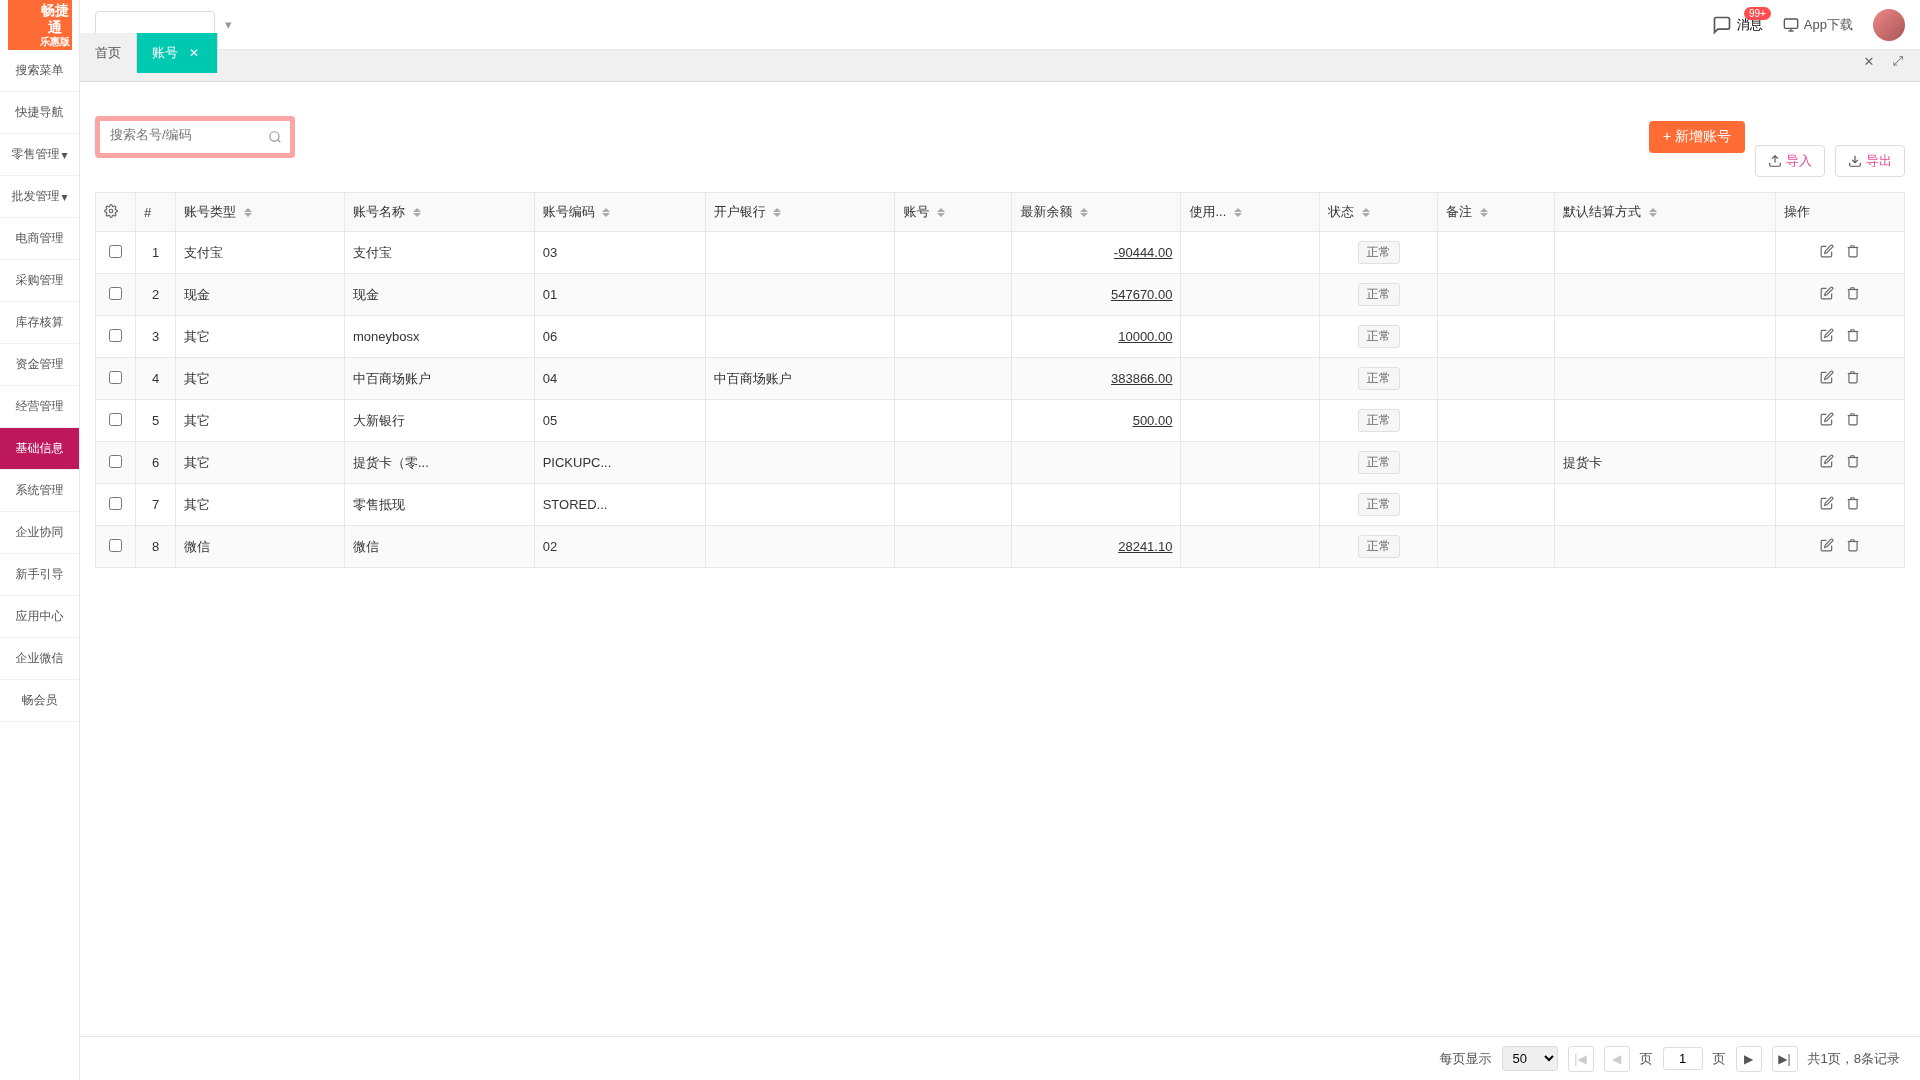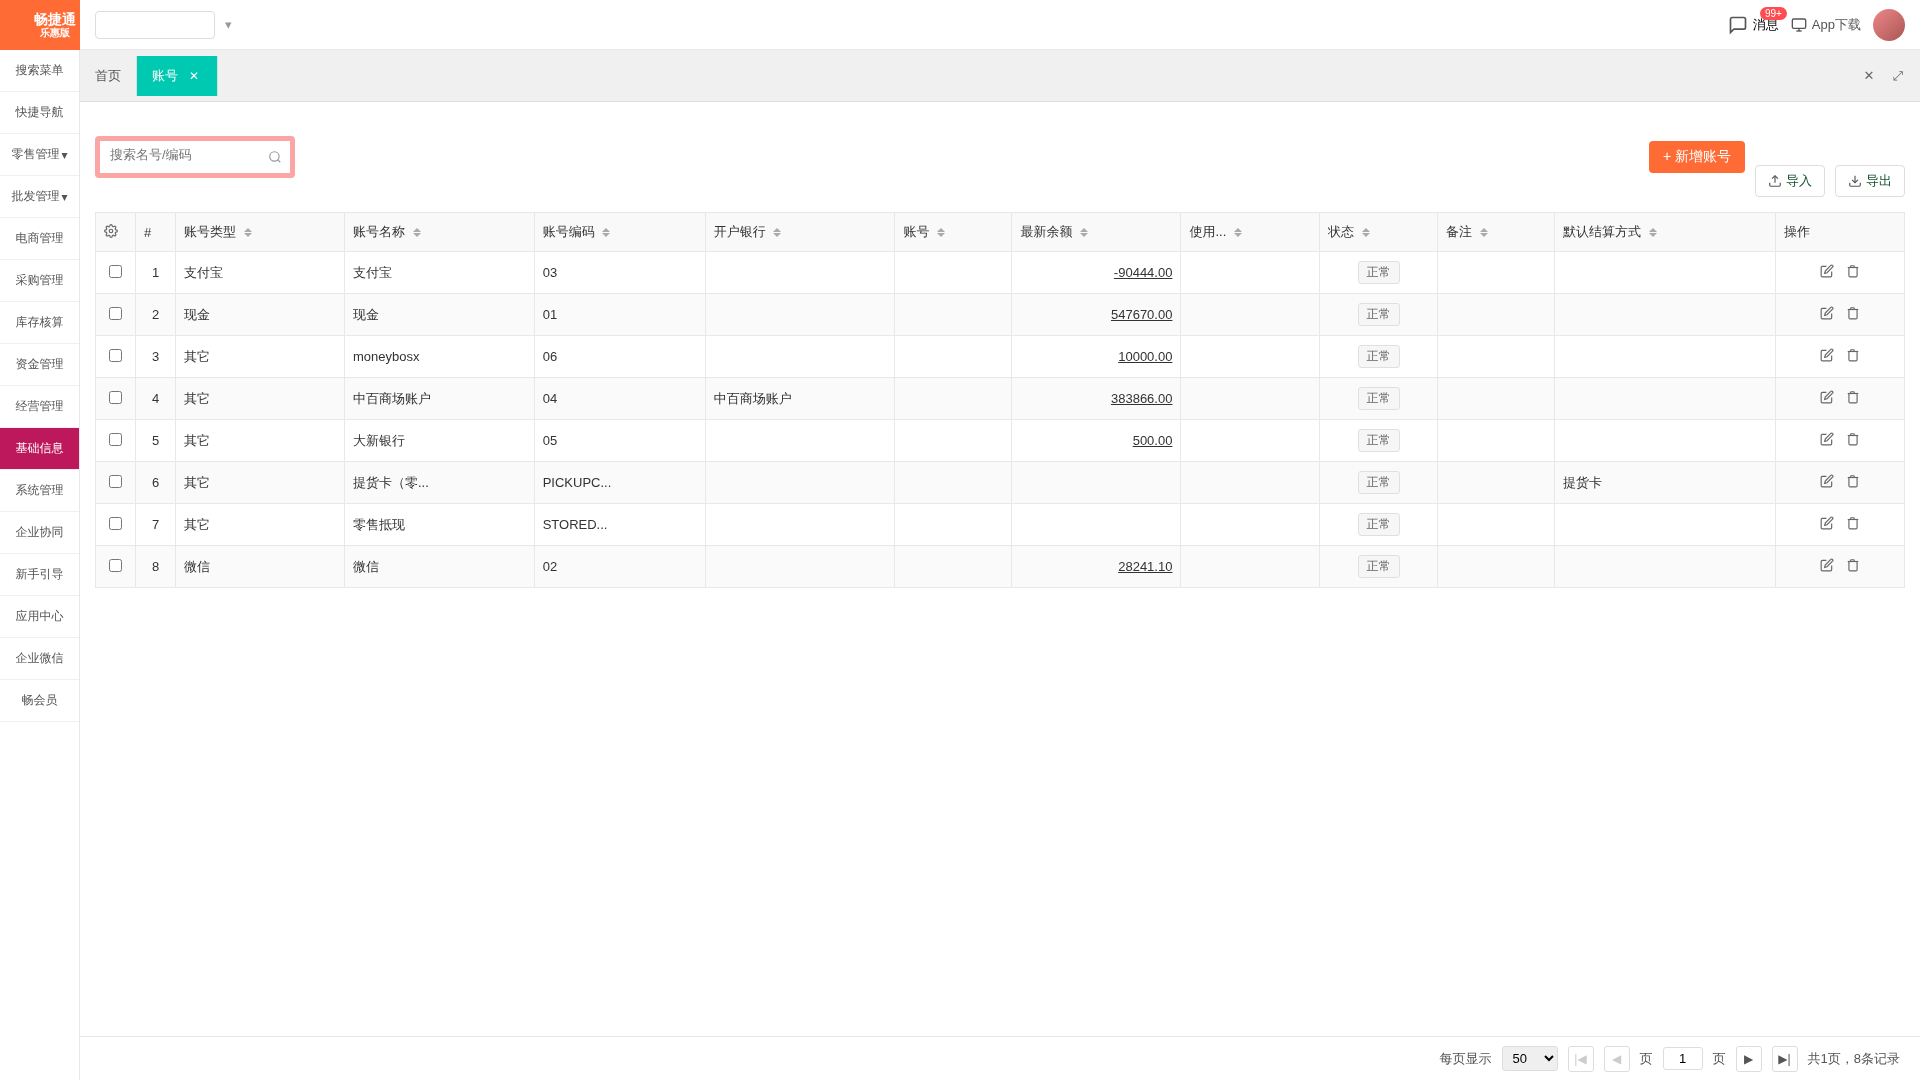--- a/index.html
+++ b/index.html
@@ -10,21 +10,21 @@
       width: 80px;
       background: #fff;
       display: flex;
       flex-direction: column;
       align-items: center;
       border-right: 1px solid #e8e8e8;
       height: 100%;
       flex-shrink: 0;
     }
     .sidebar-logo {
-      width: 80px;
+      width: 64px;
       height: 50px;
       background: #ff6b35;
       display: flex;
       align-items: center;
       justify-content: center;
       color: white;
       font-size: 11px;
       font-weight: bold;
       padding-left: 31px;
     }
@@ -77,21 +77,21 @@
       padding: 0 8px;
       font-size: 12px;
     }
     .header-dropdown {
       color: #999;
       cursor: pointer;
     }
     .header-right {
       display: flex;
       align-items: center;
-      gap: 12px;
+      gap: 20px;
     }
     .header-msg {
       display: flex;
       align-items: center;
       gap: 5px;
       cursor: pointer;
       position: relative;
     }
     .badge {
       background: #ff4d4f;
@@ -113,25 +113,25 @@
     .avatar {
       width: 32px;
       height: 32px;
       border-radius: 50%;
       background: #ddd;
       overflow: hidden;
     }
 
     
     .tab-bar {
-      height: 52px;
+      height: 32px;
       background: #f0f0f0;
       display: flex;
-      align-items: center;
-      padding: 15px 0;
+      align-items: flex-end;
+      padding: 8px 0;
       flex-shrink: 0;
       border-bottom: 1px solid #ddd;
     }
     .tab-item {
       height: 40px;
       padding: 0 15px;
       display: flex;
       align-items: center;
       gap: 8px;
       cursor: pointer;
@@ -224,21 +224,21 @@
       border-radius: 4px;
       padding: 7px 14px;
       cursor: pointer;
       font-size: 14px;
       display: flex;
       align-items: center;
       gap: 4px;
     }
     .btn-import, .btn-export {
       background: white;
-      color: #14532d;
+      color: #ec4899;
       border: 1px solid #ddd;
       border-radius: 4px;
       padding: 6px 12px;
       cursor: pointer;
       font-size: 13px;
       display: flex;
       align-items: center;
       gap: 4px;
       margin-top: 48px;
     }

